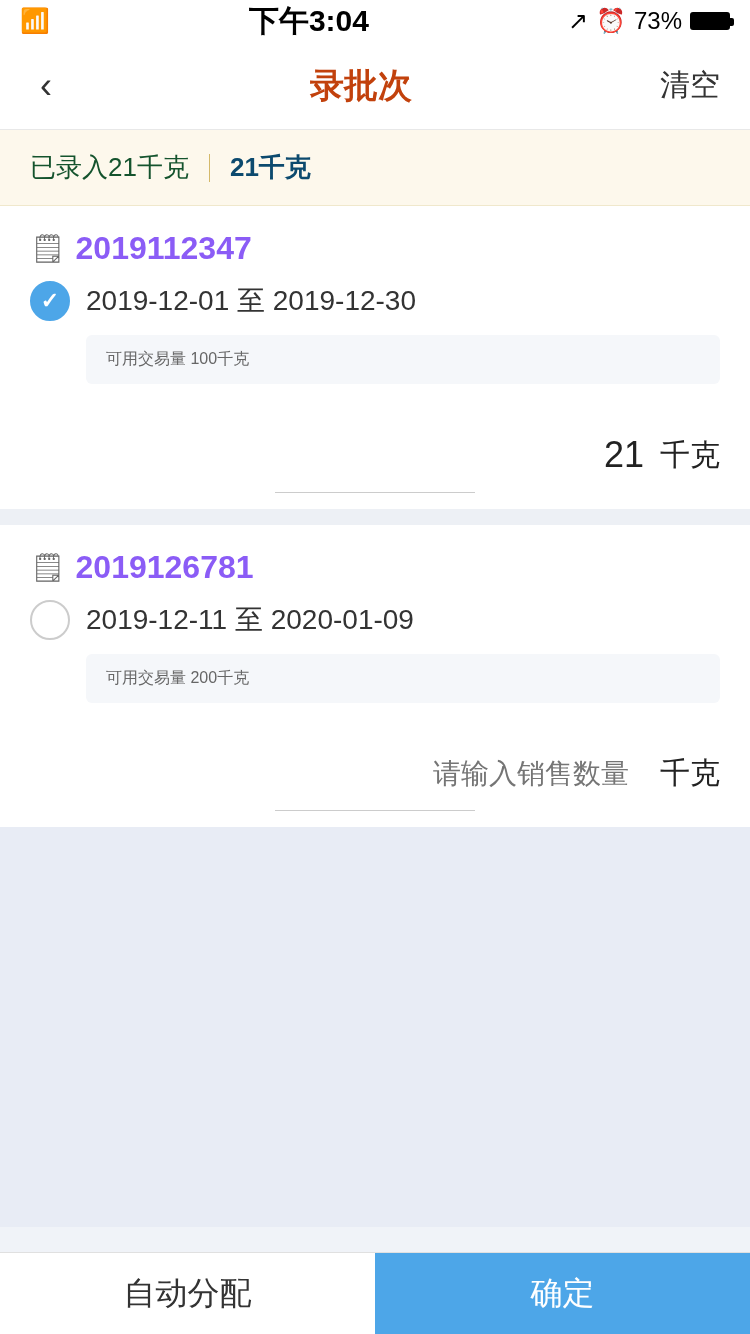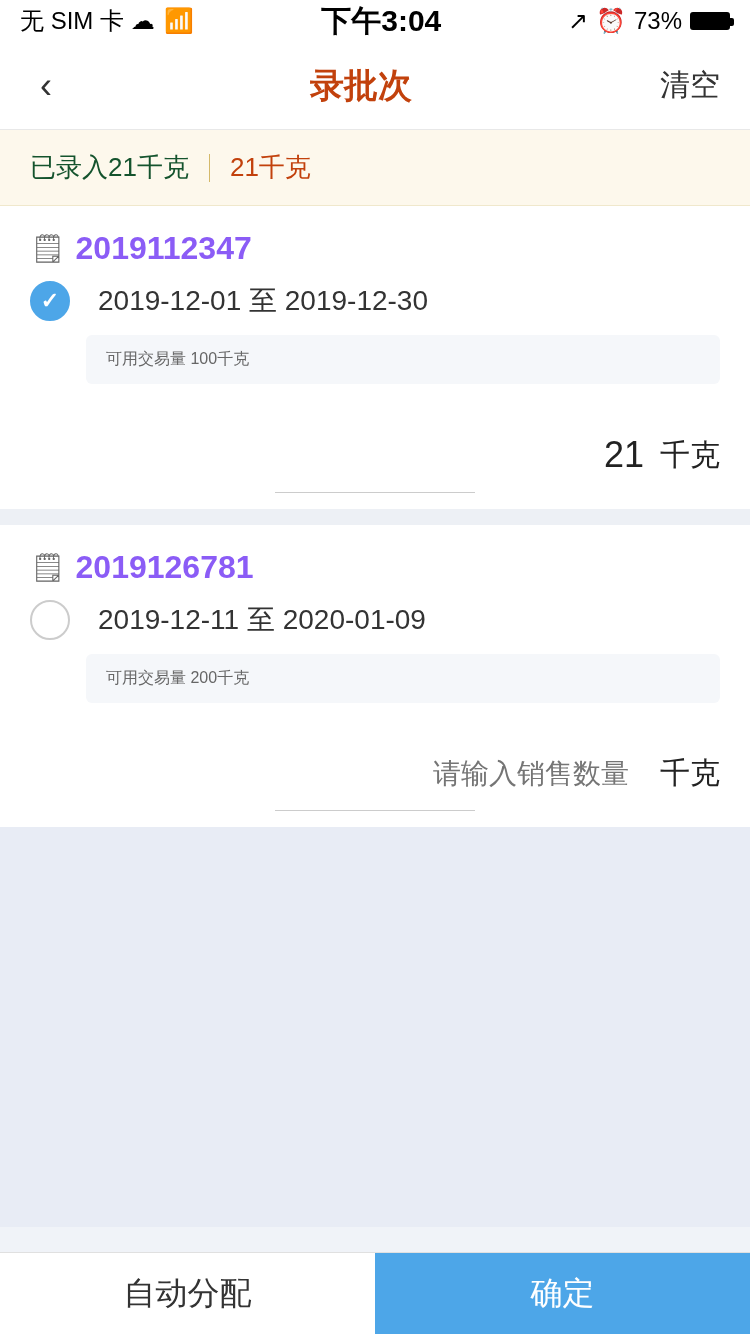--- a/index.html
+++ b/index.html
@@ -88,21 +88,22 @@
       font-size: 26px;
       color: #14532d;
     }
     .info-divider {
       width: 1px;
       height: 28px;
       background: #d4b96a;
     }
     .info-value {
       font-size: 26px;
-      color: #c2410c;
+      color: #0c4a6e;
+      font-weight: bold;
     }
 
     
     .batch-item {
       background: #fff;
       padding: 24px 30px;
     }
     .batch-header {
       display: flex;
       align-items: center;
@@ -114,21 +115,21 @@
       color: #666;
     }
     .batch-id {
       font-size: 32px;
       font-weight: 700;
       color: #8b5cf6;
     }
     .batch-date-row {
       display: flex;
       align-items: center;
-      gap: 28px;
+      gap: 16px;
       margin-bottom: 14px;
     }
     .radio-circle {
       width: 40px;
       height: 40px;
       border-radius: 50%;
       border: 2px solid #ccc;
       background: #fff;
       flex-shrink: 0;
     }
@@ -258,21 +259,20 @@
 
     .content-wrapper {
       padding-bottom: 100px;
     }
   </style>
 </head>
 <body>
 
 <div class="status-bar">
   <div class="status-left">
-    <span>无 SIM 卡 ☁</span>
     <span>📶</span>
   </div>
   <div class="status-center">下午3:04</div>
   <div class="status-right">
     <span>↗</span>
     <span>⏰</span>
     <span>73%</span>
     <span class="battery-icon"></span>
   </div>
 </div>

